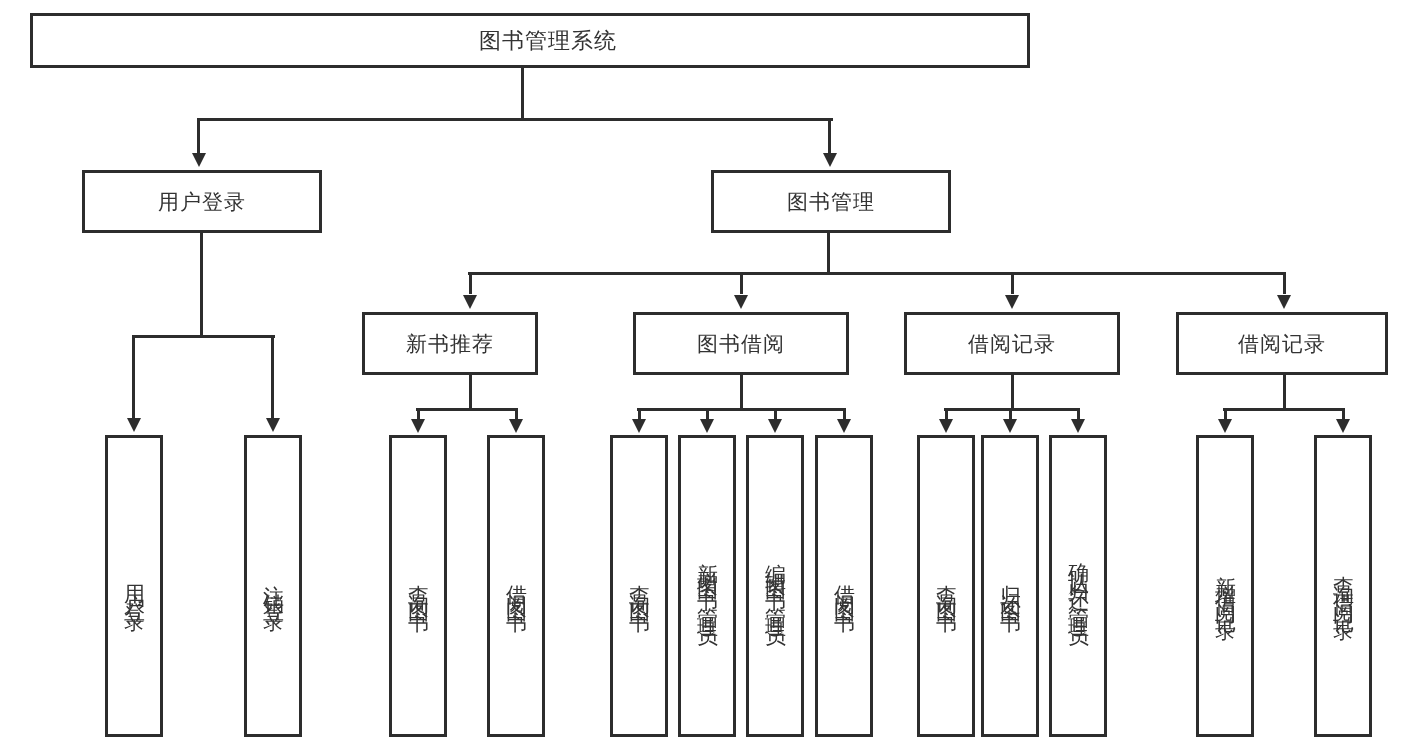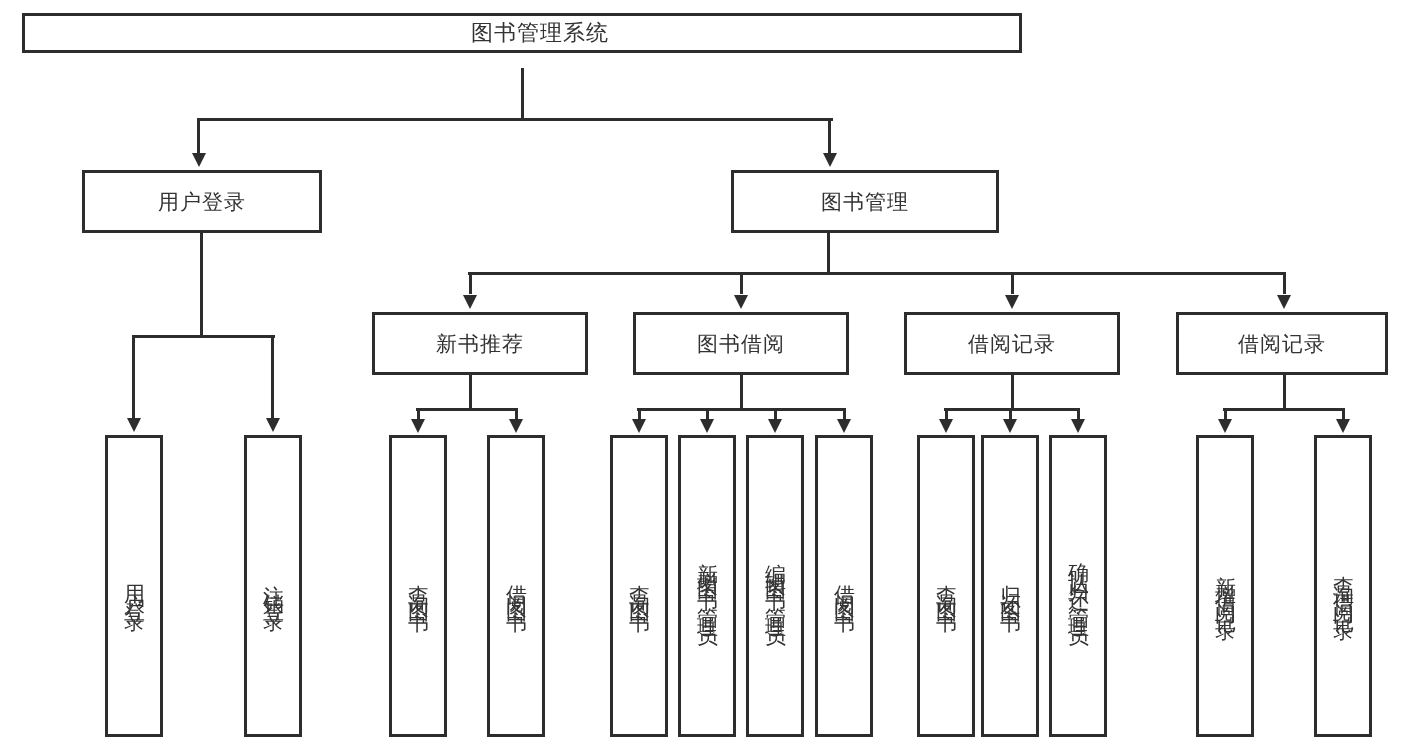--- a/index.html
+++ b/index.html
@@ -55,51 +55,51 @@
     font-size: 19px;
     color: var(--watermark-color);
     letter-spacing: 1px;
   }
 </style>
 </head>
 <body>
 
 <div class="canvas">
 
-  <div class="box root" style="left:22px; top:13px; width:1000px; height:40px;padding-left:36px;">图书管理系统</div>
+  <div class="box root" style="left:30px; top:13px; width:1000px; height:55px;padding-left:36px;">图书管理系统</div>
 
   <div class="vline" style="left:521px; top:68px; height:50px;"></div>
   <div class="hline" style="left:197px; top:118px; width:636px;"></div>
   <div class="vline" style="left:197px; top:118px; height:36px;"></div>
   <div class="arrow" style="left:192px; top:153px;"></div>
   <div class="vline" style="left:828px; top:118px; height:36px;"></div>
   <div class="arrow" style="left:823px; top:153px;"></div>
 
   <div class="box" style="left:82px; top:170px; width:240px; height:63px;">用户登录</div>
-  <div class="box" style="left:731px; top:170px; width:268px; height:63px;">图书管理</div>
+  <div class="box" style="left:711px; top:170px; width:240px; height:63px;">图书管理</div>
 
   <div class="vline" style="left:200px; top:233px; height:102px;"></div>
   <div class="hline" style="left:132px; top:335px; width:143px;"></div>
   <div class="vline" style="left:132px; top:335px; height:84px;"></div>
   <div class="arrow" style="left:127px; top:418px;"></div>
   <div class="vline" style="left:271px; top:335px; height:84px;"></div>
   <div class="arrow" style="left:266px; top:418px;"></div>
 
   <div class="vline" style="left:827px; top:233px; height:39px;"></div>
   <div class="hline" style="left:468px; top:272px; width:817px;"></div>
   <div class="vline" style="left:469px; top:272px; height:22px;"></div>
   <div class="arrow" style="left:463px; top:295px;"></div>
   <div class="vline" style="left:740px; top:272px; height:22px;"></div>
   <div class="arrow" style="left:734px; top:295px;"></div>
   <div class="vline" style="left:1011px; top:272px; height:22px;"></div>
   <div class="arrow" style="left:1005px; top:295px;"></div>
   <div class="vline" style="left:1283px; top:272px; height:22px;"></div>
   <div class="arrow" style="left:1277px; top:295px;"></div>
 
-  <div class="box" style="left:372px; top:312px; width:216px; height:63px;">新书推荐</div>
+  <div class="box" style="left:362px; top:312px; width:176px; height:63px;">新书推荐</div>
   <div class="box" style="left:633px; top:312px; width:216px; height:63px;">图书借阅</div>
   <div class="box" style="left:904px; top:312px; width:216px; height:63px;">借阅记录</div>
   <div class="box" style="left:1176px; top:312px; width:212px; height:63px;">借阅记录</div>
 
   <div class="vline" style="left:469px; top:375px; height:33px;"></div>
   <div class="hline" style="left:416px; top:408px; width:102px;"></div>
   <div class="vline" style="left:417px; top:408px; height:12px;"></div>
   <div class="arrow" style="left:411px; top:419px;"></div>
   <div class="vline" style="left:515px; top:408px; height:12px;"></div>
   <div class="arrow" style="left:509px; top:419px;"></div>

